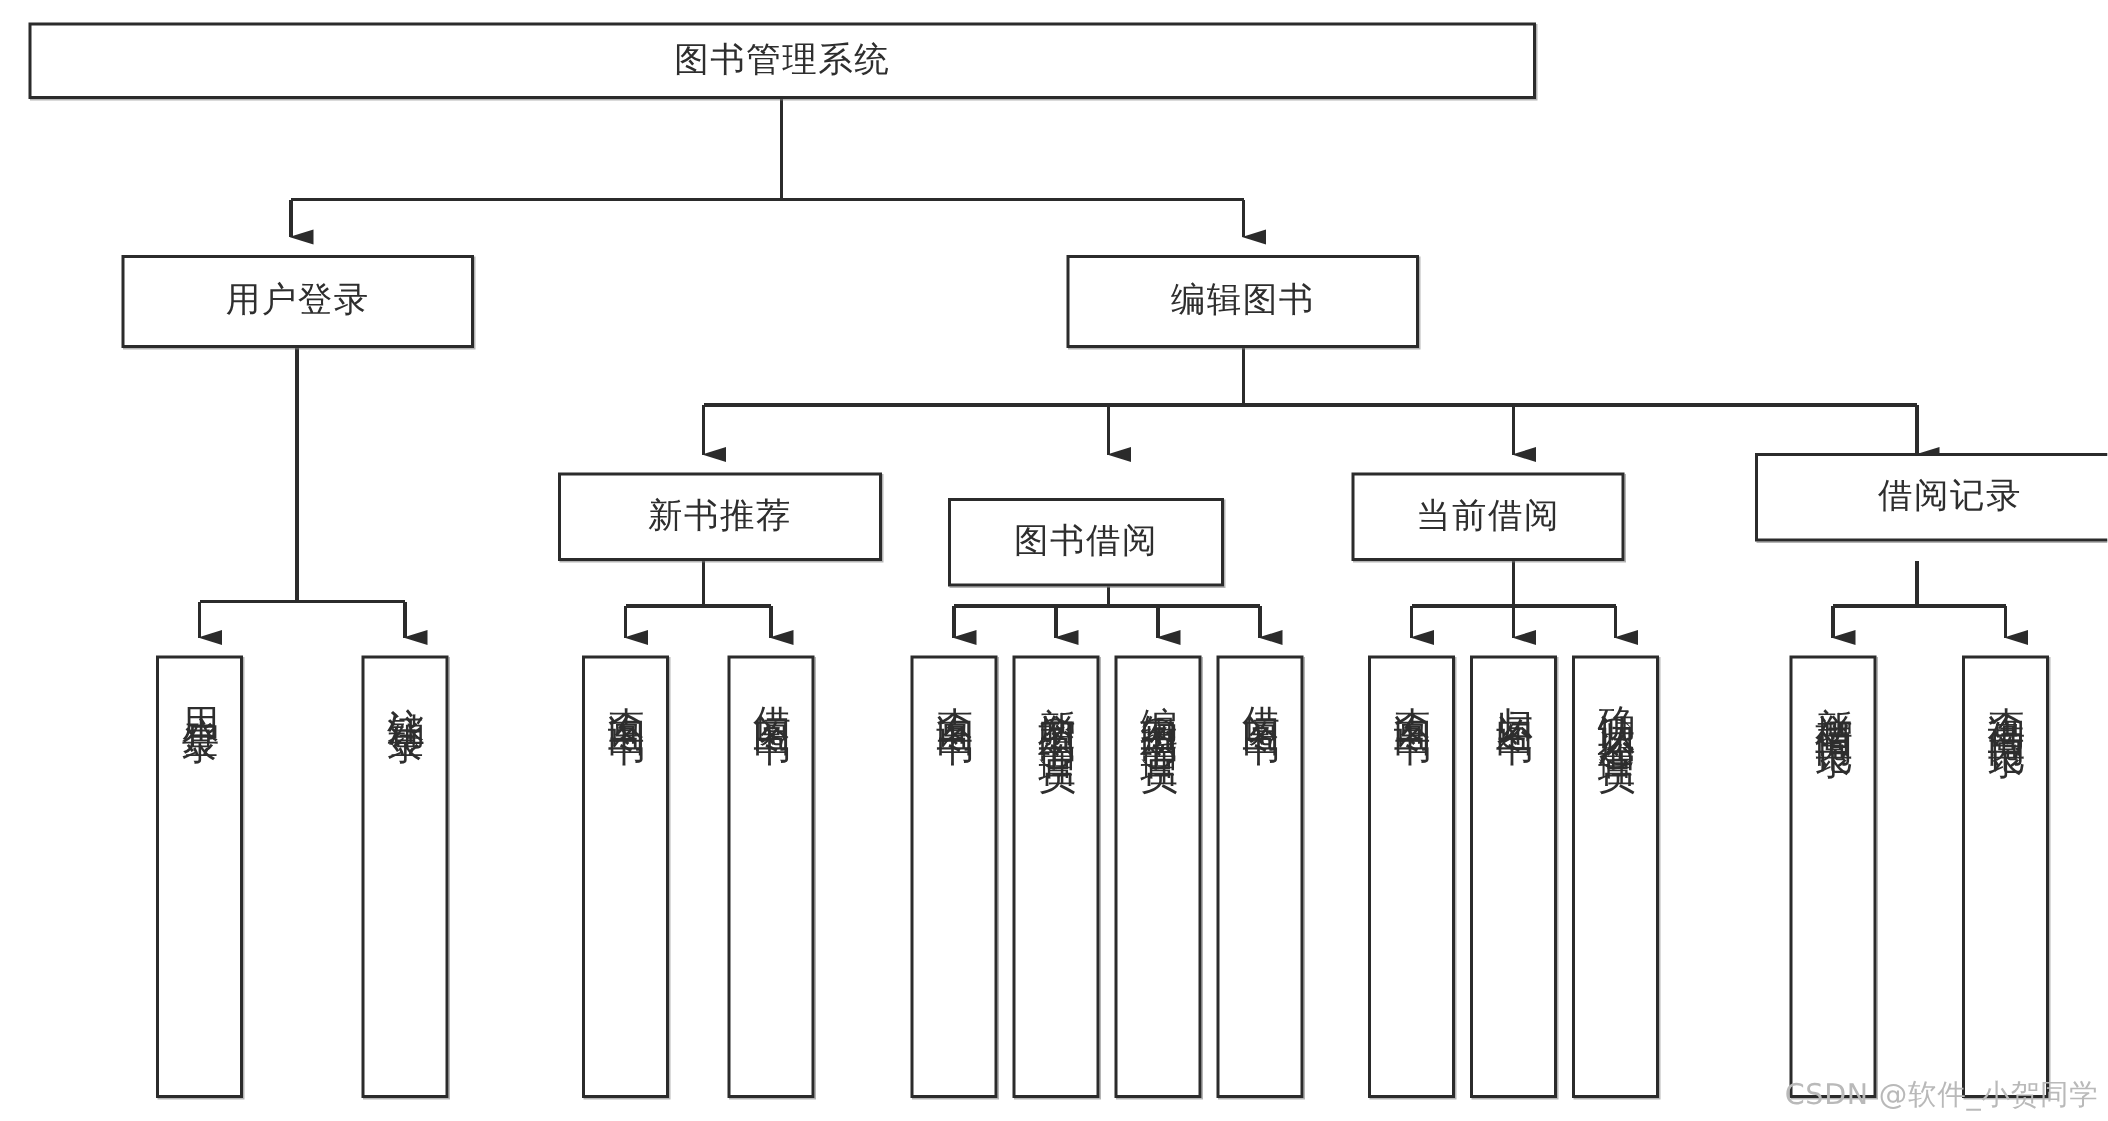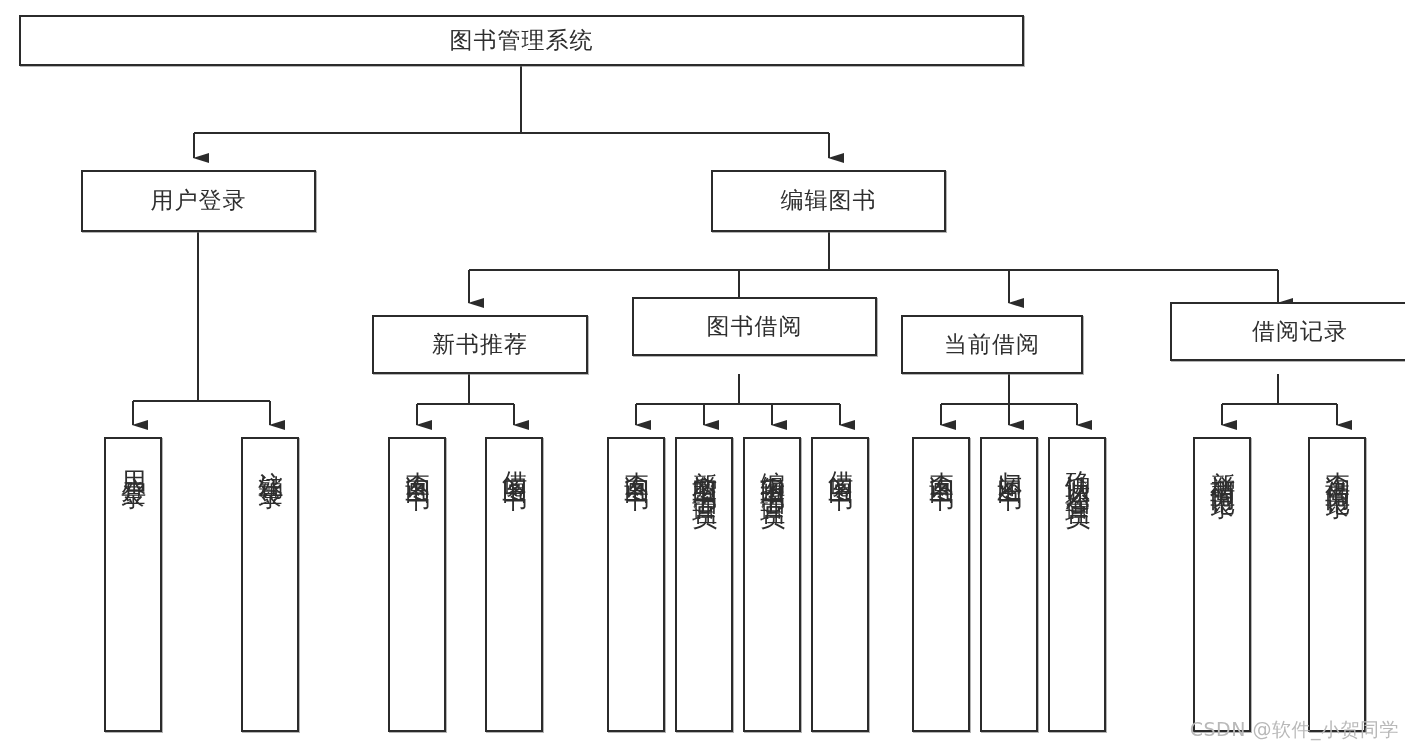--- a/index.html
+++ b/index.html
@@ -134,21 +134,21 @@
   <div class="node h" style="left:81px; top:170px; width:235px; height:62px;">
     <span class="lbl">用户登录</span>
   </div>
   <div class="node h" style="left:711px; top:170px; width:235px; height:62px;">
     <span class="lbl">编辑图书</span>
   </div>
 
   <div class="node h" style="left:372px; top:315px; width:216px; height:59px;">
     <span class="lbl">新书推荐</span>
   </div>
-  <div class="node h" style="left:632px; top:297px; width:245px; height:59px;">
+  <div class="node h" style="left:632px; top:332px; width:184px; height:59px;">
     <span class="lbl">图书借阅</span>
   </div>
   <div class="node h" style="left:901px; top:315px; width:182px; height:59px;">
     <span class="lbl">当前借阅</span>
   </div>
   <div class="node h" style="left:1170px; top:302px; width:260px; height:59px;">
     <span class="lbl">借阅记录</span>
   </div>
 
   <div class="node v" style="left:104px; top:437px; width:58px; height:295px;">

